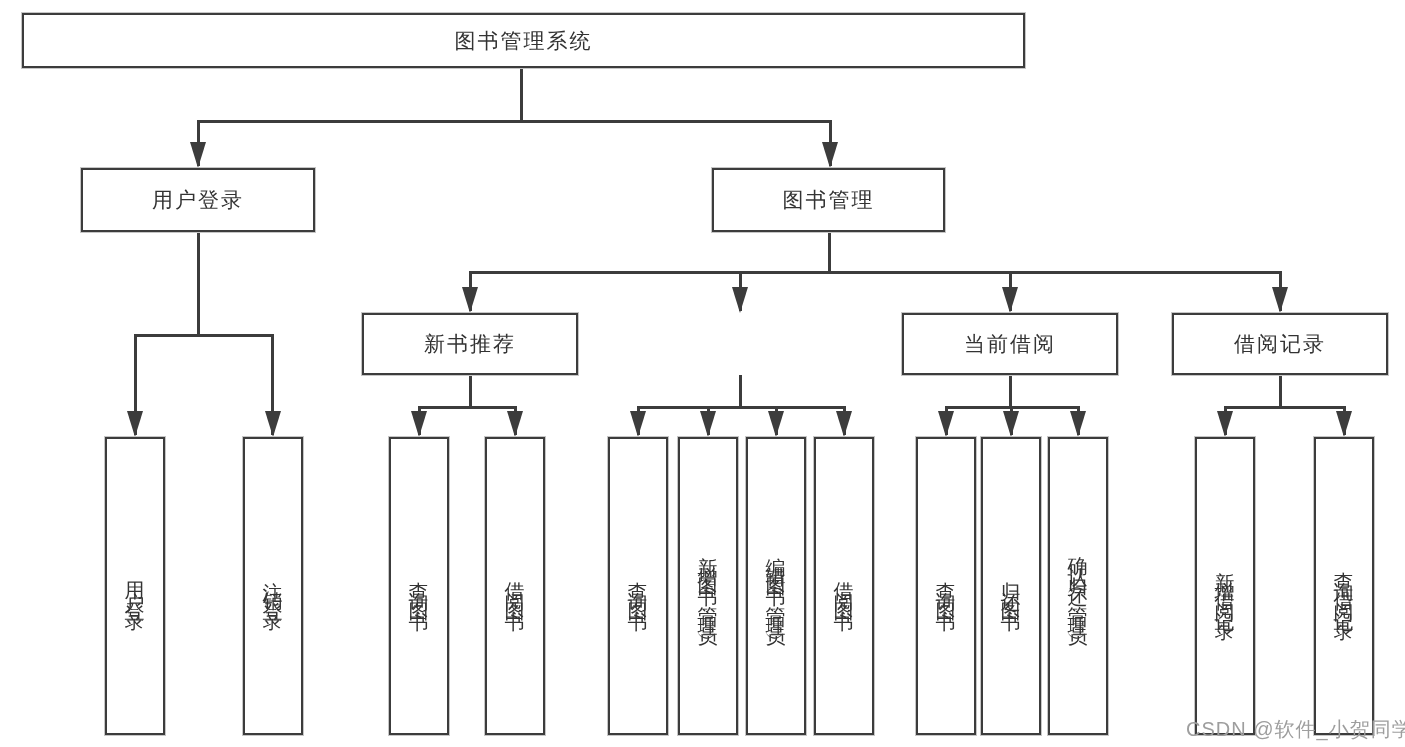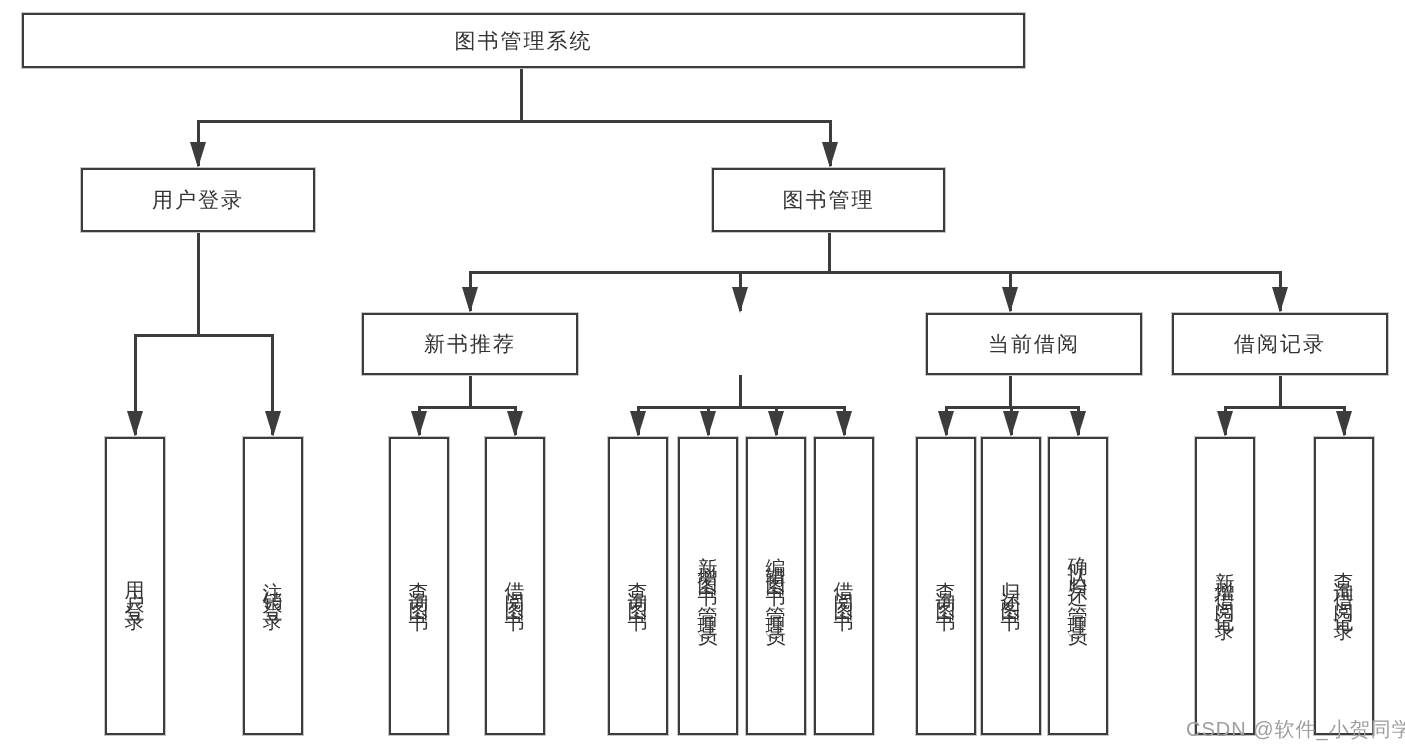--- a/index.html
+++ b/index.html
@@ -106,21 +106,21 @@
   <div class="node h-node" style="left:81px;top:168px;width:234px;height:64px;">
     <span>用户登录</span>
   </div>
   <div class="node h-node" style="left:712px;top:168px;width:233px;height:64px;">
     <span>图书管理</span>
   </div>
 
   <div class="node h-node" style="left:362px;top:313px;width:216px;height:62px;">
     <span>新书推荐</span>
   </div>
-  <div class="node h-node" style="left:926px;top:313px;width:216px;height:62px;">
+  <div class="node h-node" style="left:902px;top:313px;width:216px;height:62px;">
     <span>当前借阅</span>
   </div>
   <div class="node h-node" style="left:1172px;top:313px;width:216px;height:62px;justify-content:center;">
     <span>借阅记录</span>
   </div>
 
   <div class="node leaf" style="left:105px;">
     <span>用户登录</span>
   </div>
   <div class="node leaf" style="left:243px;">

